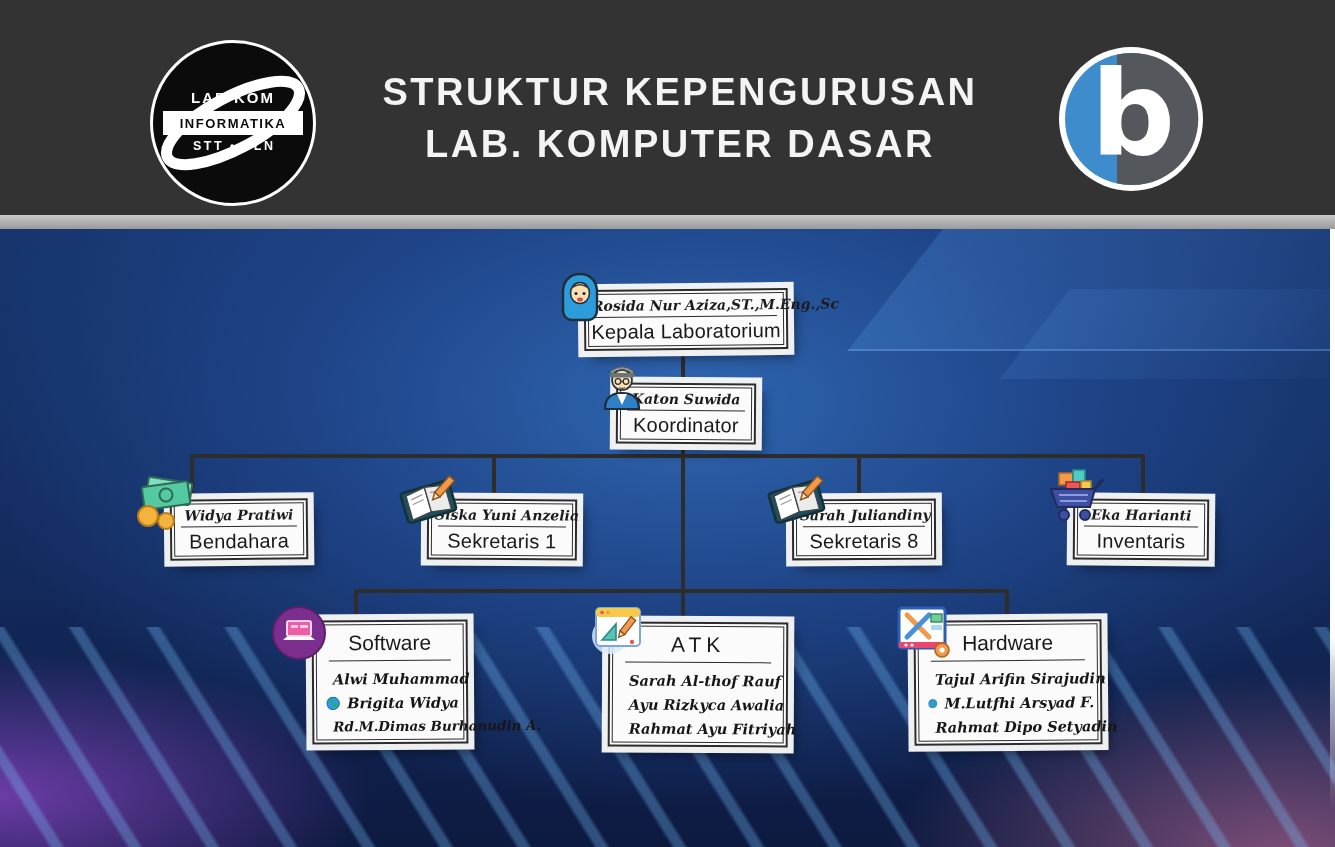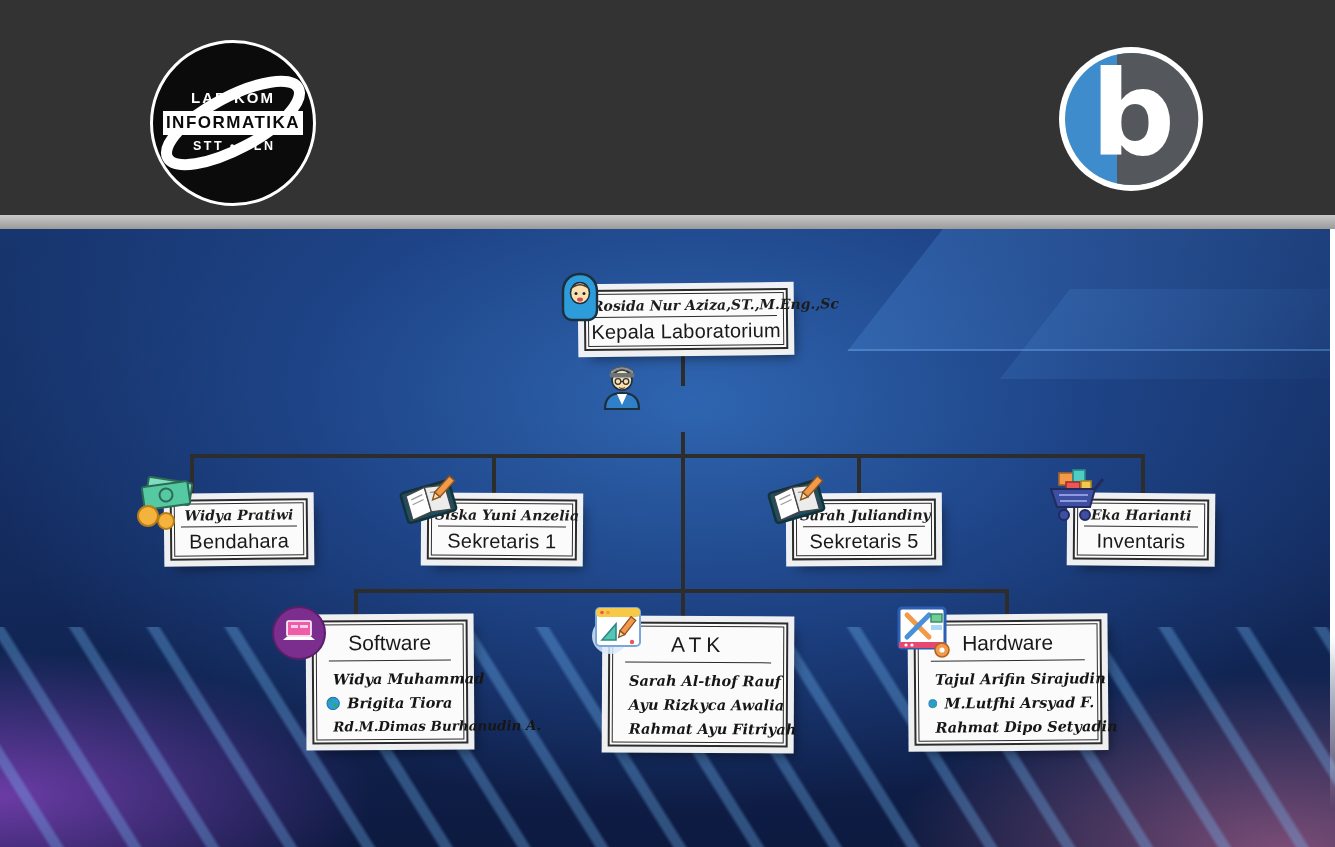--- a/index.html
+++ b/index.html
@@ -14,21 +14,21 @@
          font-size:38px;font-weight:bold;letter-spacing:2.5px;line-height:52px;}
 
   
   .logoL{position:absolute;left:150px;top:40px;width:160px;height:160px;border-radius:50%;
          background:#0b0b0b;border:3px solid #fff;overflow:hidden;}
   .logoL svg{position:absolute;left:0;top:0;}
   .logoL .t1{position:absolute;top:46px;width:100%;text-align:center;color:#fff;
              font-weight:bold;font-size:15px;letter-spacing:2px;}
   .logoL .bar{position:absolute;left:10px;right:10px;top:68px;height:24px;background:#fff;
               display:flex;align-items:center;justify-content:center;}
-  .logoL .bar span{color:#0b0b0b;font-weight:bold;font-size:17px;letter-spacing:1.5px;}
+  .logoL .bar span{color:#0b0b0b;font-weight:bold;font-size:13px;letter-spacing:1.5px;}
   .logoL .t3{position:absolute;top:96px;left:40px;right:0;color:#fff;
              font-weight:bold;font-size:12.5px;letter-spacing:2.5px;}
 
   
   .logoR{position:absolute;left:1057px;top:45px;width:148px;height:148px;}
 
   
   .canvas{position:absolute;left:0;top:229px;width:100%;height:618px;
     background:
       radial-gradient(ellipse 950px 520px at 52% 28%, rgba(48,104,180,.95) 0%, rgba(32,72,142,.8) 42%, rgba(16,34,84,0) 78%),
@@ -79,20 +79,24 @@
       <svg width="160" height="160" viewBox="0 0 160 160">
         <ellipse cx="80" cy="80" rx="74" ry="26" fill="none" stroke="#ffffff" stroke-width="11" transform="rotate(-28 80 80)"></ellipse>
       </svg>
       <div class="t1">LAB KOM</div>
       <div class="bar">
         <span>INFORMATIKA</span>
       </div>
       <div class="t3">STT • PLN</div>
     </div>
 
+    <div class="title">
+      <div>STRUKTUR KEPENGURUSAN</div>
+      <div>LAB. KOMPUTER DASAR</div>
+    </div>
 
     <div class="logoR">
       <svg width="148" height="148" viewBox="0 0 148 148">
         <circle cx="74" cy="74" r="72" fill="#ffffff"></circle>
         <circle cx="74" cy="74" r="66" fill="#3f8ccc"></circle>
         <path d="M60 9.8 A66 66 0 1 1 60 138.2 Z" fill="#54575c"></path>
         <text x="76" y="110" font-size="118" font-weight="bold" fill="#ffffff" text-anchor="middle" font-family="DejaVu Sans, sans-serif">b</text>
       </svg>
     </div>
   </div>
@@ -144,20 +148,25 @@
       <path d="M20 34 L25 45 L30 34 Z" fill="#ffffff"></path>
       <circle cx="25" cy="20" r="10" fill="#fbe0b2" stroke="#1d2e3d" stroke-width="1.6"></circle>
       <path d="M13.5 15 Q25 4 36.5 15 L36.5 11 Q25 2.5 13.5 11 Z" fill="#8d9499" stroke="#555" stroke-width="1"></path>
       <rect x="12.5" y="13" width="25" height="4.5" rx="2" fill="#6d7478"></rect>
       <circle cx="21" cy="21.5" r="2.8" fill="none" stroke="#333" stroke-width="1.3"></circle>
       <circle cx="29" cy="21.5" r="2.8" fill="none" stroke="#333" stroke-width="1.3"></circle>
       <line x1="23.8" y1="21.5" x2="26.2" y2="21.5" stroke="#333" stroke-width="1.3"></line>
       <path d="M22 27.5 Q25 29.5 28 27.5" fill="none" stroke="#7a4a2a" stroke-width="1.4"></path>
     </svg>
   </div>
+  <div class="obox" style="left:616px;top:383px;width:136px;transform:rotate(0.4deg)">
+    <div class="name">Katon Suwida</div>
+    <div class="rule"></div>
+    <div class="role">Koordinator</div>
+  </div>
 
   <div class="icon" style="left:135px;top:476px">
     <svg width="64" height="54" viewBox="0 0 64 54">
       <rect x="12" y="4" width="44" height="22" rx="2" transform="rotate(9 34 15)" fill="#7fdec0" stroke="#2d6b55" stroke-width="2"></rect>
       <rect x="8" y="8" width="46" height="23" rx="2" transform="rotate(-8 31 19)" fill="#55c9a2" stroke="#2d6b55" stroke-width="2"></rect>
       <circle cx="31" cy="19" r="6.5" fill="none" stroke="#2d6b55" stroke-width="2" transform="rotate(-8 31 19)"></circle>
       <circle cx="13" cy="40" r="10" fill="#f3b33d" stroke="#b97d17" stroke-width="2"></circle>
       <circle cx="31" cy="45" r="8" fill="#f3b33d" stroke="#b97d17" stroke-width="2"></circle>
     </svg>
   </div>
@@ -201,21 +210,21 @@
       </g>
       <g transform="rotate(42 46 18)">
         <rect x="42" y="4" width="7" height="22" fill="#f2994a" stroke="#8a5420" stroke-width="1.4"></rect>
         <path d="M42 26 L49 26 L45.5 33 Z" fill="#f6e0b5" stroke="#8a5420" stroke-width="1.4"></path>
       </g>
     </svg>
   </div>
   <div class="obox" style="left:792px;top:499px;width:140px;transform:rotate(-0.3deg)">
     <div class="name">Sarah Juliandiny</div>
     <div class="rule"></div>
-    <div class="role">Sekretaris 5</div>
+    <div class="role">Sekretaris 8</div>
   </div>
 
   <div class="icon" style="left:1043px;top:465px">
     <svg width="66" height="60" viewBox="0 0 66 60">
       <rect x="16" y="8" width="14" height="12" fill="#f2994a" stroke="#a8652a" stroke-width="1.6"></rect>
       <rect x="30" y="5" width="12" height="12" fill="#4ecdc4" stroke="#2a8a84" stroke-width="1.6"></rect>
       <rect x="23" y="17" width="14" height="11" fill="#eb5757" stroke="#9e2f2f" stroke-width="1.6"></rect>
       <rect x="38" y="16" width="10" height="11" fill="#f2c94c" stroke="#a8862a" stroke-width="1.6"></rect>
       <path d="M8 24 L52 24 L47 42 L14 42 Z" fill="#3d4fa1" stroke="#222a5e" stroke-width="2"></path>
       <line x1="52" y1="24" x2="60" y2="14" stroke="#222a5e" stroke-width="3"></line>
@@ -242,28 +251,28 @@
   </div>
   <div class="obox division" style="left:312px;top:620px;width:152px;transform:rotate(-0.4deg)">
     <div class="dtitle">Software</div>
     <div class="rule"></div>
     <div class="members">
       <div class="member">
         <svg width="14" height="14" viewBox="0 0 14 14">
             <circle cx="7" cy="7" r="6.2" fill="#2d9cdb" stroke="#1b6fa8" stroke-width="1"></circle>
             <path d="M3 4 Q5 2 7 3.5 Q6 6 3.5 6 Z M8 7 Q11 6 11.5 9 Q9 12 7 10.5 Q7.5 8 8 7 Z" fill="#27ae60"></path>
           </svg>
-        <span>Widya Muhammad</span>
-      </div>
-      <div class="member">
-        <svg width="14" height="14" viewBox="0 0 14 14">
-            <circle cx="7" cy="7" r="6.2" fill="#2d9cdb" stroke="#1b6fa8" stroke-width="1"></circle>
-            <path d="M3 4 Q5 2 7 3.5 Q6 6 3.5 6 Z M8 7 Q11 6 11.5 9 Q9 12 7 10.5 Q7.5 8 8 7 Z" fill="#27ae60"></path>
-          </svg>
-        <span>Brigita Tiora</span>
+        <span>Alwi Muhammad</span>
+      </div>
+      <div class="member">
+        <svg width="14" height="14" viewBox="0 0 14 14">
+            <circle cx="7" cy="7" r="6.2" fill="#2d9cdb" stroke="#1b6fa8" stroke-width="1"></circle>
+            <path d="M3 4 Q5 2 7 3.5 Q6 6 3.5 6 Z M8 7 Q11 6 11.5 9 Q9 12 7 10.5 Q7.5 8 8 7 Z" fill="#27ae60"></path>
+          </svg>
+        <span>Brigita Widya</span>
       </div>
       <div class="member">
         <svg width="14" height="14" viewBox="0 0 14 14">
             <circle cx="7" cy="7" r="6.2" fill="#2d9cdb" stroke="#1b6fa8" stroke-width="1"></circle>
             <path d="M3 4 Q5 2 7 3.5 Q6 6 3.5 6 Z M8 7 Q11 6 11.5 9 Q9 12 7 10.5 Q7.5 8 8 7 Z" fill="#27ae60"></path>
           </svg>
         <span class="small">Rd.M.Dimas Burhanudin A.</span>
       </div>
     </div>
   </div>

